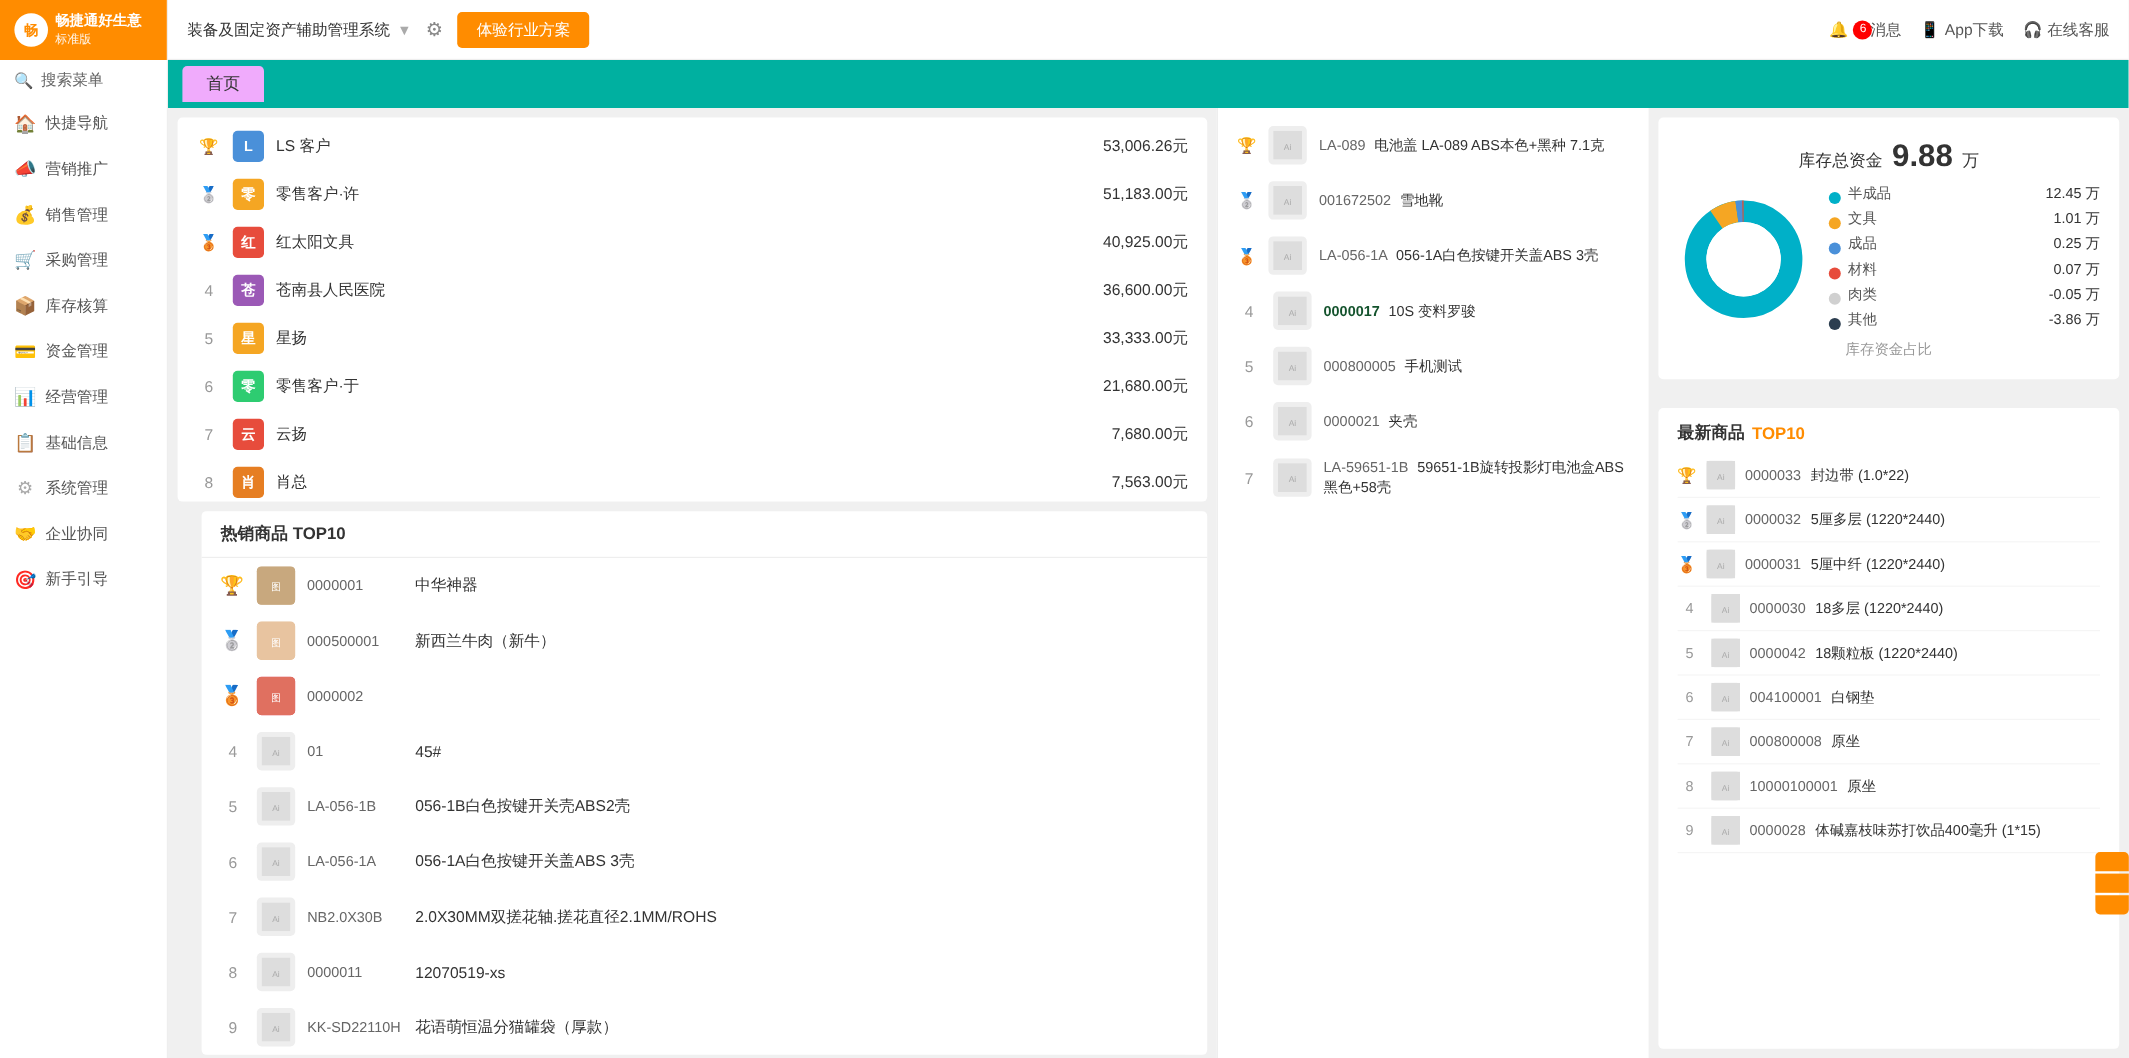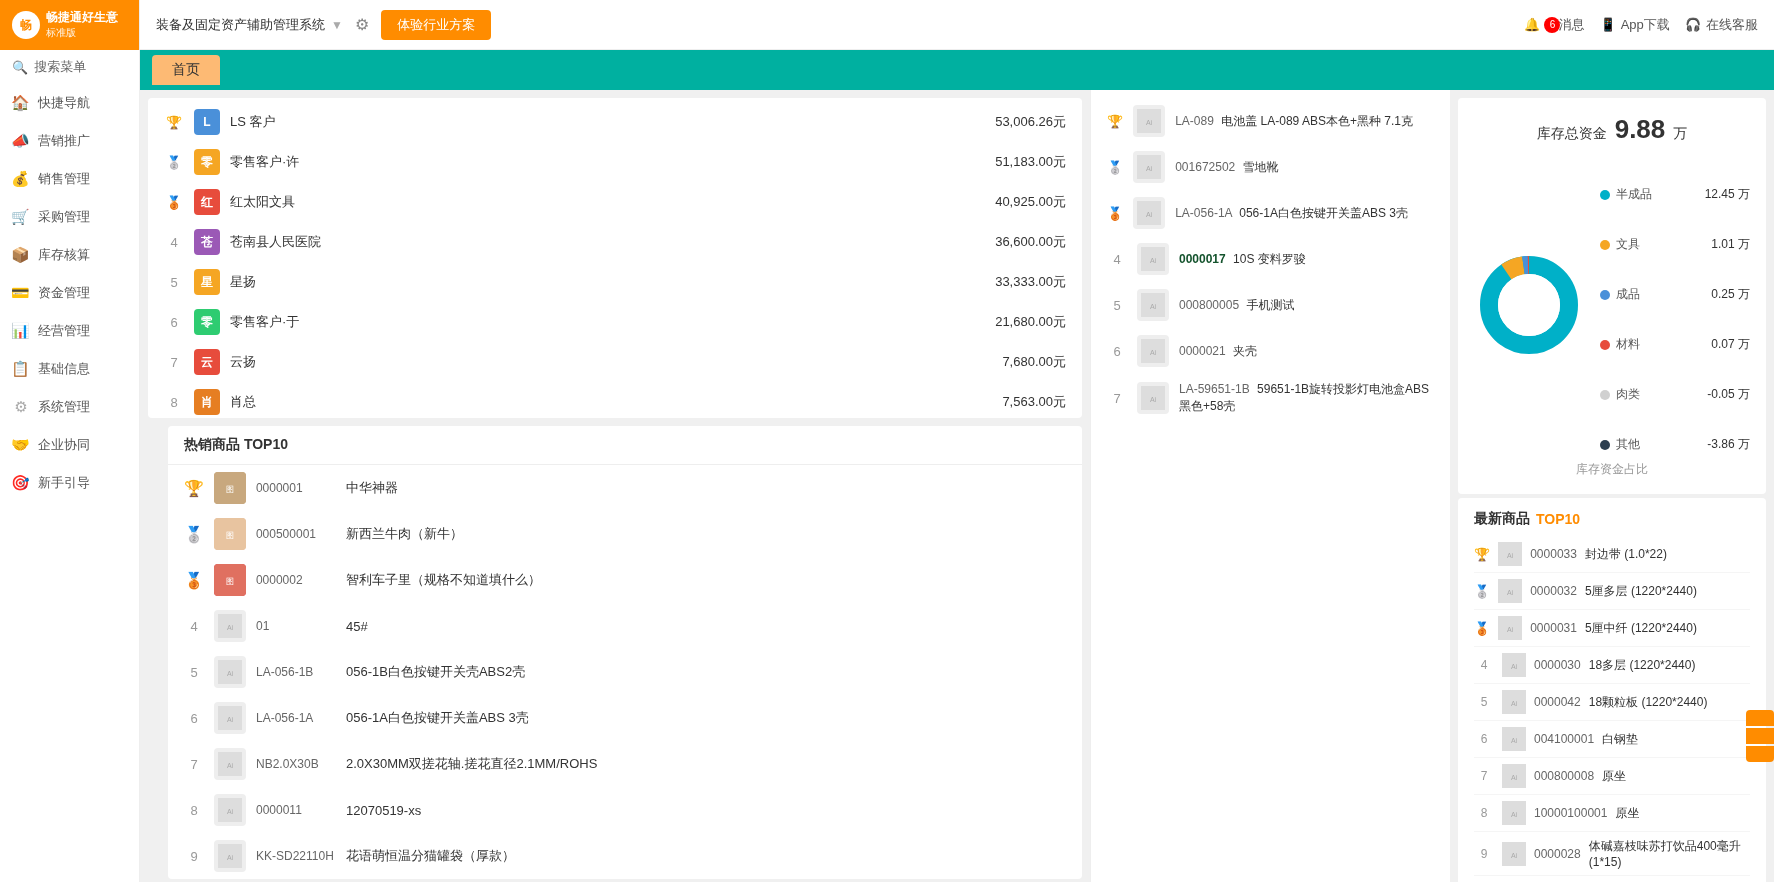--- a/index.html
+++ b/index.html
@@ -99,21 +99,21 @@
       background: #00b0a0;
       height: 40px;
       display: flex; align-items: center;
       padding: 0 12px;
     }
     .nav-tab {
       padding: 6px 20px;
       color: #fff; cursor: pointer; font-size: 14px;
       border-radius: 4px 4px 0 0;
     }
-    .nav-tab.active { background: #fdba74; color: #333; }
+    .nav-tab.active { background: #f0abfc; color: #333; }
 
     
     .content-area {
       flex: 1;
       display: flex;
       overflow: hidden;
       background: #f0f0f0;
     }
 
     .center-panel {
@@ -181,24 +181,24 @@
       width: 360px;
       background: #fff;
       display: flex; flex-direction: column;
       border-left: 1px solid #eee;
       flex-shrink: 0;
       overflow-y: auto;
     }
 
     
     .far-right-panel {
-      width: 324px;
+      width: 400px;
       background: #f0f0f0;
       display: flex; flex-direction: column;
-      gap: 4px;
+      gap: 24px;
       padding: 8px;
       overflow-y: auto;
       flex-shrink: 0;
     }
 
     .inventory-card {
       background: #fff;
       border-radius: 4px;
       padding: 16px;
     }
@@ -208,23 +208,22 @@
     .inventory-total .amount { font-size: 26px; font-weight: bold; color: #333; }
     .inventory-total .unit { font-size: 14px; color: #333; }
 
     
     .donut-container {
       display: flex; gap: 16px; align-items: center;
     }
     .donut-svg { flex-shrink: 0; }
     .donut-legend { flex: 1; font-size: 12px; }
     .legend-item {
-      display: flex; align-items: center; gap: 6px;
+      display: flex; align-items: flex-end; gap: 6px;
       margin-bottom: 4px;
-      margin-top: 33px;
     }
     .legend-dot { width: 10px; height: 10px; border-radius: 50%; flex-shrink: 0; }
     .legend-name { flex: 1; color: #555; }
     .legend-value { color: #333; font-weight: 500; }
 
     
     .latest-products-card {
       background: #fff;
       border-radius: 4px;
       padding: 12px 16px;
@@ -464,21 +463,20 @@
 
         <div class="product-row">
           <span style="color:#cd7f32;font-size:16px;">🥉</span>
           <div class="product-img" style="background:#d45;">
             <svg width="32" height="32" viewBox="0 0 32 32">
                 <rect width="32" height="32" fill="#e07060"></rect>
                 <text x="16" y="20" text-anchor="middle" font-size="8" fill="#fff">图</text>
               </svg>
           </div>
           <span class="product-code">0000002</span>
-          <span class="product-name">智利车子里（规格不知道填什么）</span>
         </div>
 
         <div class="product-row">
           <span class="rank-num" style="width:20px;color:#999;text-align:center;">4</span>
           <div class="product-img">
             <svg width="24" height="24" viewBox="0 0 24 24">
                 <rect width="24" height="24" fill="#ddd"></rect>
                 <text x="12" y="16" text-anchor="middle" font-size="7" fill="#aaa">Ai</text>
               </svg>
           </div>

